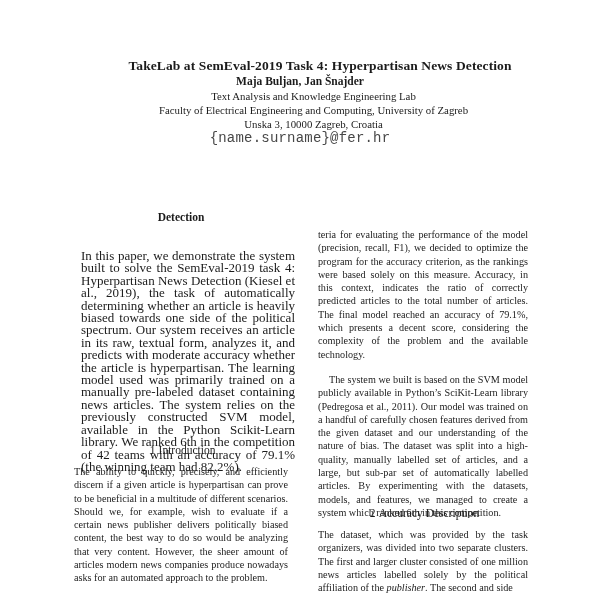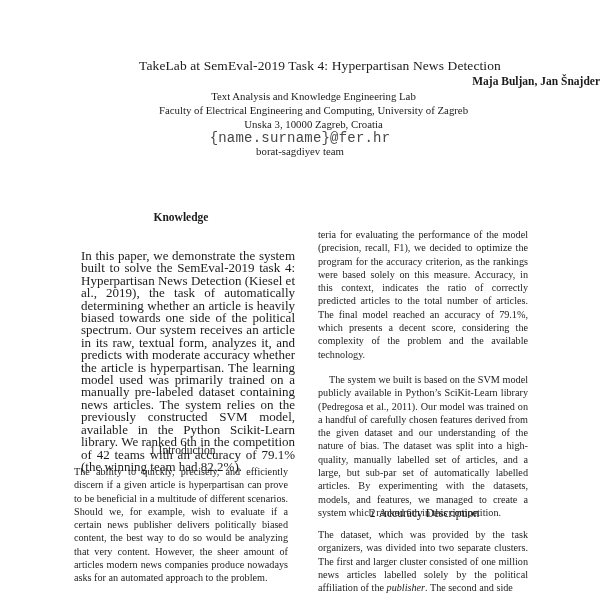--- a/index.html
+++ b/index.html
@@ -19,36 +19,35 @@
   
   .header {
     position: absolute;
     top: 57px;
     left: 0;
     width: 600px;
     text-align: center;
   }
   .title {
     font-size: 13.5px;
-    font-weight: normal;
+    font-weight: bold;
     line-height: 17px;
     letter-spacing: 0.1px;
     padding-left: 40px;
   }
   .authors-l1 {
     margin-top: 15px;
     font-size: 11.5px;
     font-weight: bold;
     line-height: 16px;
   }
   .authors-l2 {
     font-size: 11.5px;
     font-weight: bold;
     line-height: 15px;
-    text-align: right;
   }
   .affil {
     font-size: 10.8px;
     line-height: 14px;
     padding-left: 27px;
   }
   .email {
     font-family: Liberation Mono, monospace;
     font-size: 14px;
     line-height: 14px;
@@ -108,25 +107,24 @@
 
 <div class="page">
 
   <div class="header">
     <div class="title">TakeLab at SemEval-2019 Task 4: Hyperpartisan News Detection</div>
     <div class="authors-l2">Maja Buljan, Jan Šnajder</div>
     <div class="affil">Text Analysis and Knowledge Engineering Lab</div>
     <div class="affil">Faculty of Electrical Engineering and Computing, University of Zagreb</div>
     <div class="affil">Unska 3, 10000 Zagreb, Croatia</div>
     <div class="email">{name.surname}@fer.hr</div>
-    <div class="team">borat-sagdiyev team</div>
   </div>
 
   <div class="block abstract-block">
-    <div class="abstract-heading">Knowledge</div>
+    <div class="abstract-heading">Detection</div>
     <div class="abstract-body">In this paper, we demonstrate the system built to solve the SemEval-2019 task 4: Hyperpartisan News Detection (Kiesel et al., 2019), the task of automatically determining whether an article is heavily biased towards one side of the political spectrum. Our system receives an article in its raw, textual form, analyzes it, and predicts with moderate accuracy whether the article is hyperpartisan. The learning model used was primarily trained on a manually pre-labeled dataset containing news articles. The system relies on the previously constructed SVM model, available in the Python Scikit-Learn library. We ranked 6th in the competition of 42 teams with an accuracy of 79.1% (the winning team had 82.2%).</div>
   </div>
 
   <div class="block intro-block">
     <div class="section-heading">
       <span class="sec-num">1</span><span>Introduction</span>
     </div>
     <p class="body after-heading">The ability to quickly, precisely, and efficiently discern if a given article is hyperpartisan can prove to be beneficial in a multitude of different scenarios. Should we, for example, wish to evaluate if a certain news publisher delivers politically biased content, the best way to do so would be analyzing that very content. However, the sheer amount of articles modern news companies produce nowadays asks for an automated approach to the problem.</p>
   </div>
 

